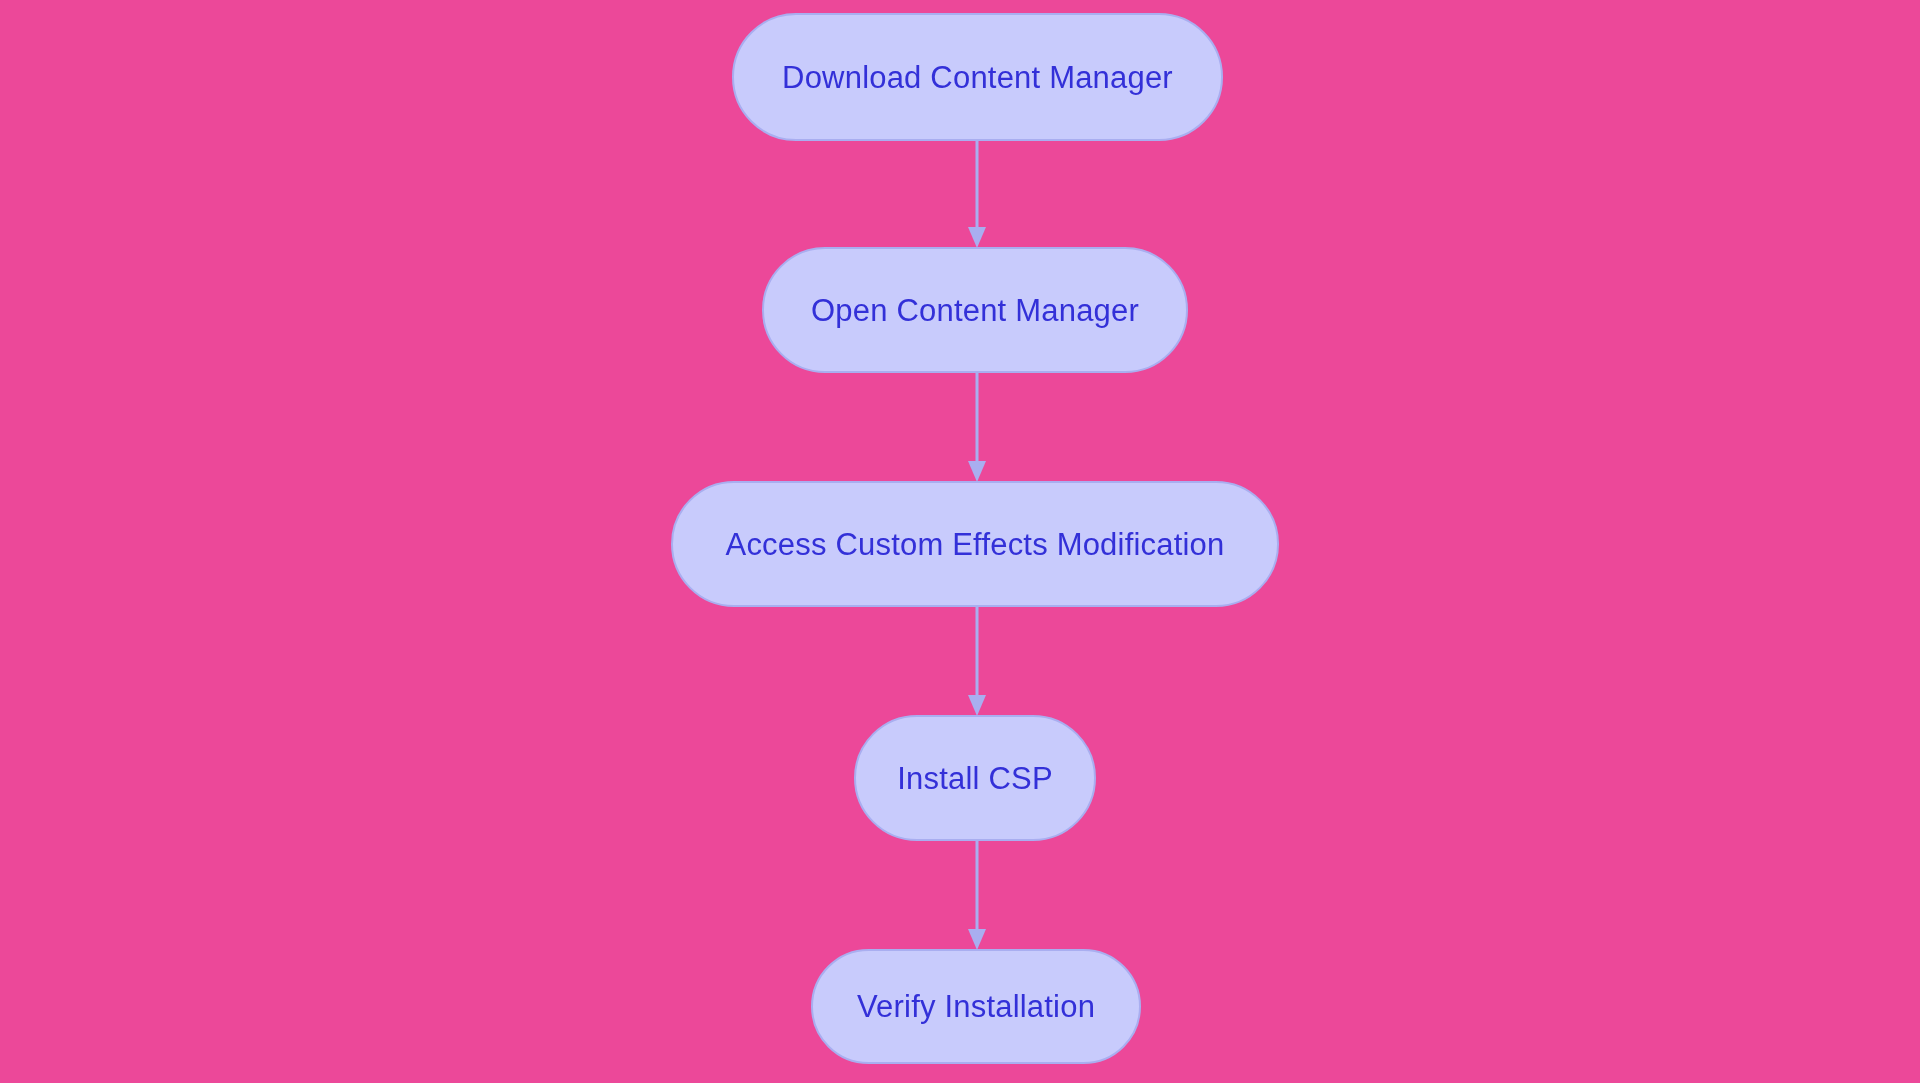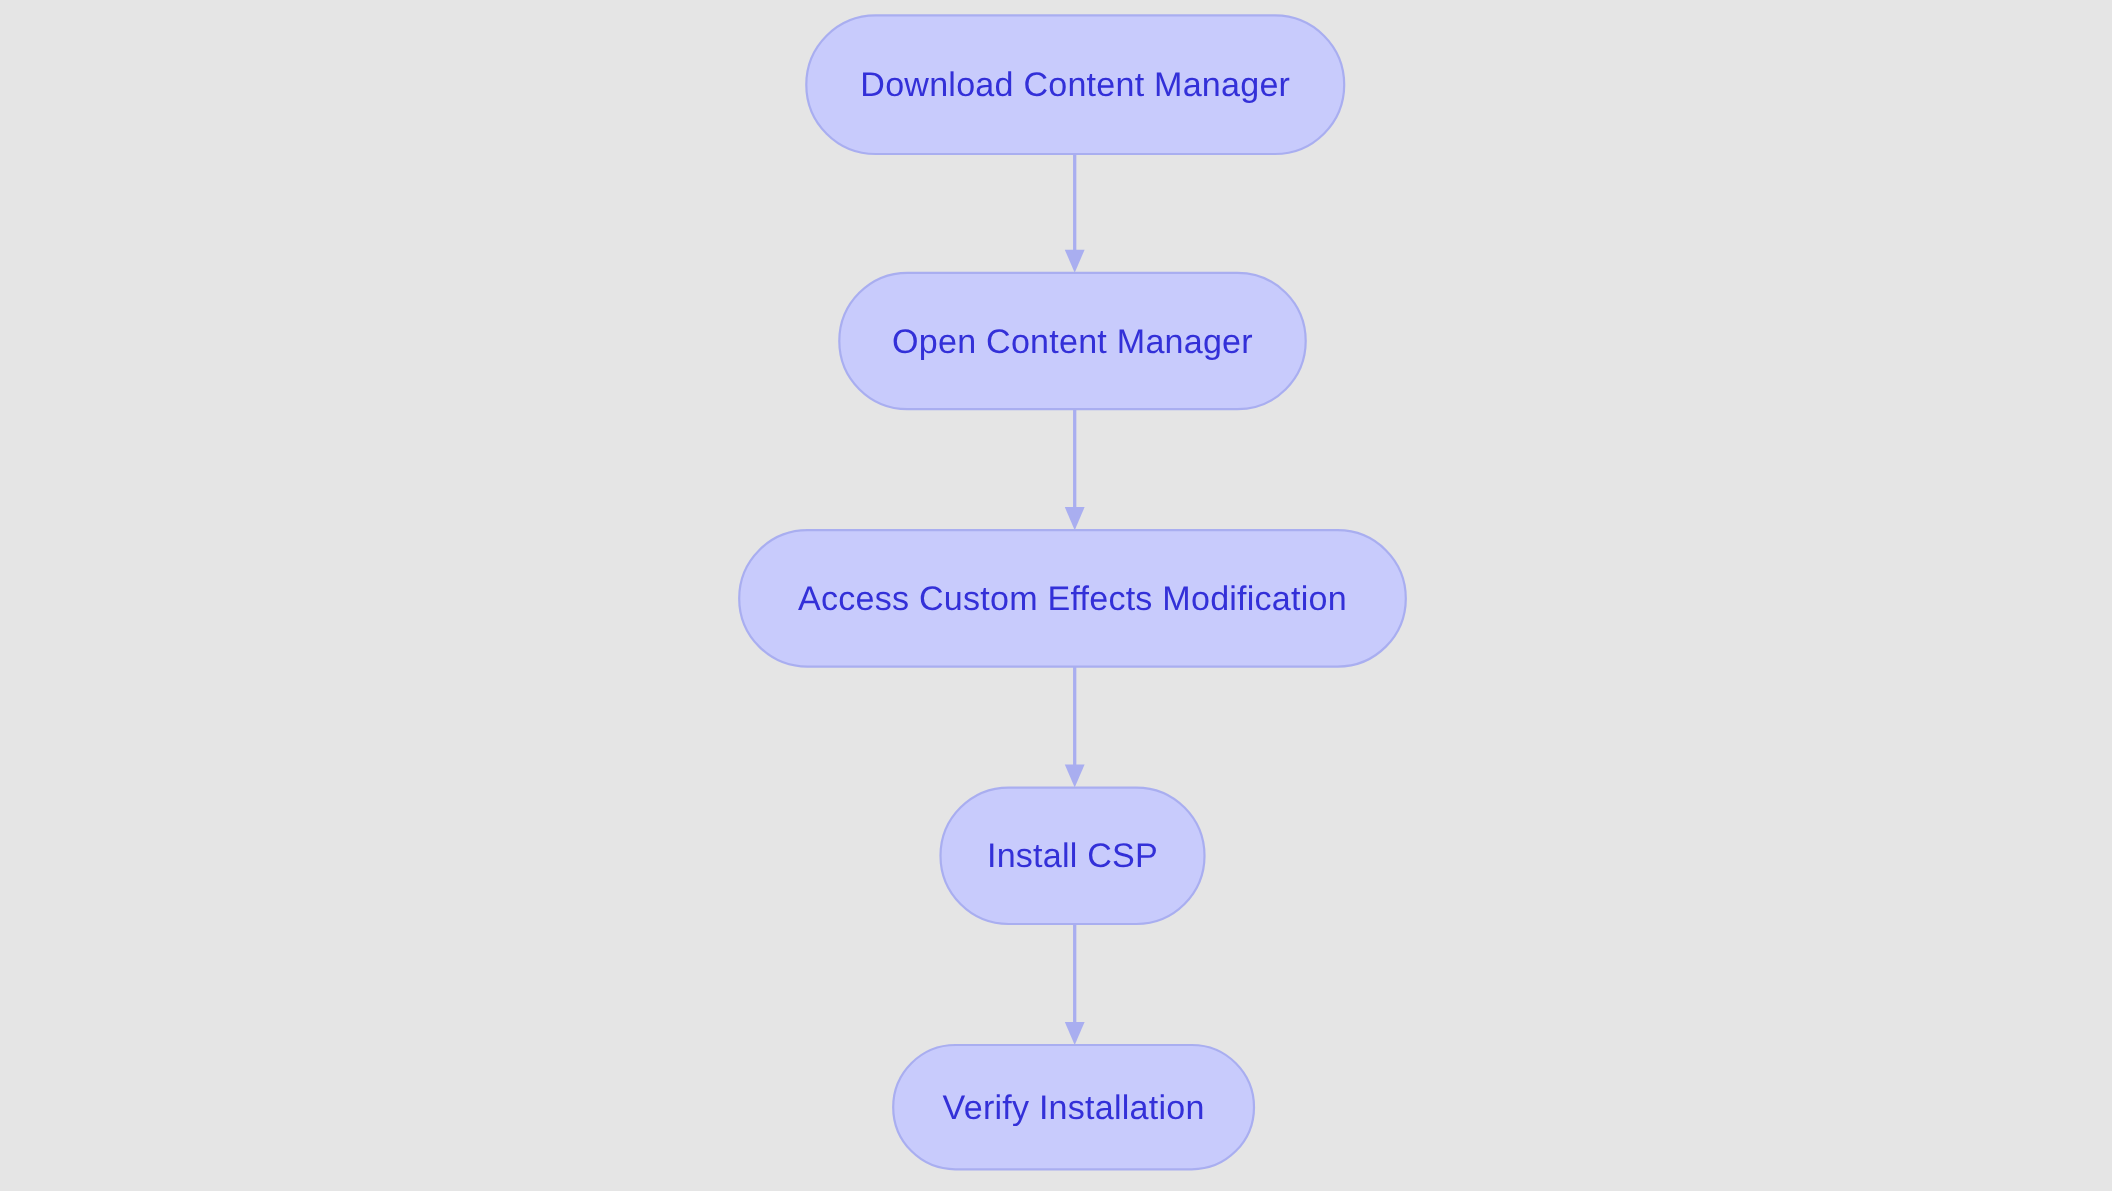--- a/index.html
+++ b/index.html
@@ -8,21 +8,21 @@
     padding: 0;
     background: #ffffff;
   }
   body {
     font-family: "Liberation Sans", sans-serif;
   }
   #canvas {
     position: relative;
     width: 1920px;
     height: 1083px;
-    background: #e5e5e5;
+    background: #ec4899;
     overflow: hidden;
   }
   #flow-svg {
     position: absolute;
     top: 0;
     left: 0;
     width: 1920px;
     height: 1083px;
     display: block;
   }

